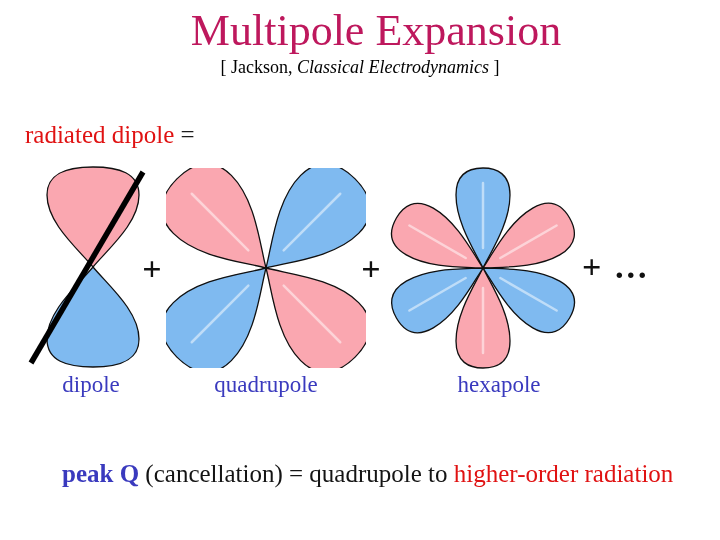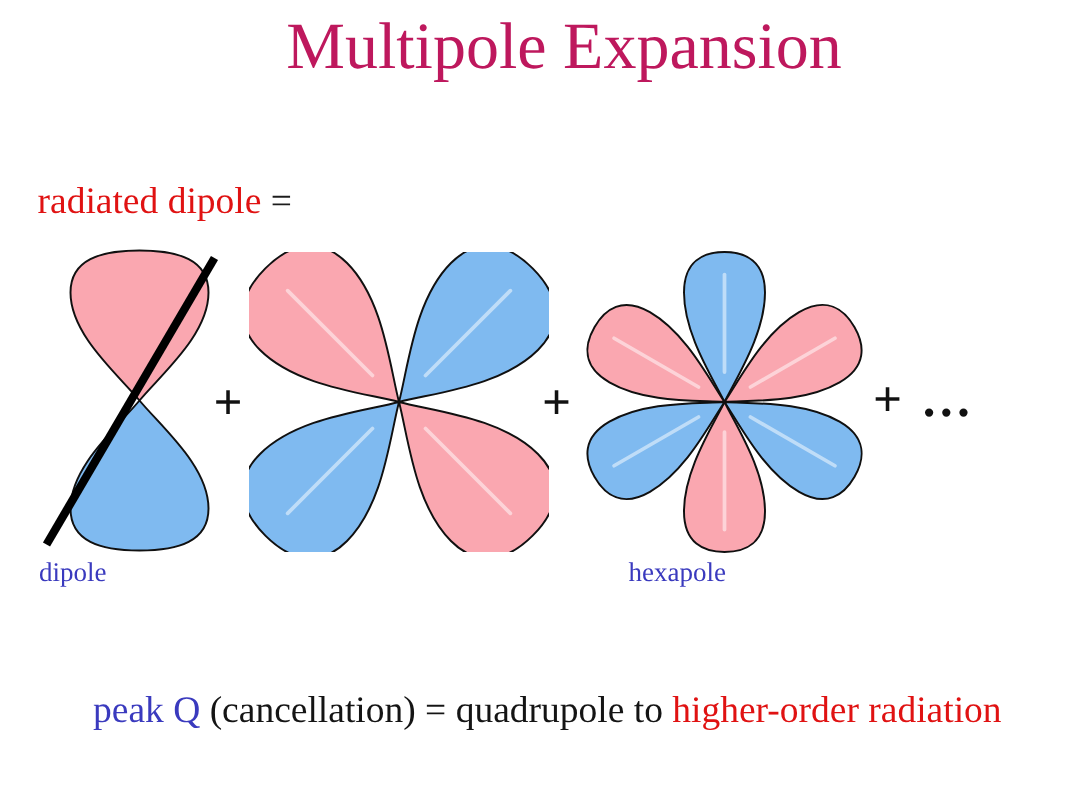--- a/index.html
+++ b/index.html
@@ -37,40 +37,41 @@
   .streak { stroke:rgba(255,255,255,0.5); stroke-width:2.5; fill:none; stroke-linecap:round; }
   .axis-line { stroke:#000; stroke-width:5.5; stroke-linecap:butt; }
   .plus {
     position:absolute; font-size:34px; font-weight:600; color:#111;
     text-align:center; line-height:38px; white-space:pre;
   }
   #plus1 { left:130px; top:250px; width:44px; }
   #plus2 { left:349px; top:250px; width:44px; }
   #plus-ellipsis { left:582px; top:248px; width:120px; text-align:left; letter-spacing:2px; }
   .diag-label {
-    position:absolute; top:371px; font-size:18px; line-height:1.2;
-    color:var(--label-blue,#3a3abe); text-align:left; white-space:nowrap;
+    position:absolute; top:371px; font-size:23px; line-height:1.2;
+    color:var(--label-blue,#3a3abe); text-align:center; white-space:nowrap;
   }
   #label-dipole     { left:26px;  width:130px; }
   #label-quadrupole { left:186px; width:160px; }
   #label-hexapole   { left:419px; width:160px; }
   .footer {
     position:absolute; left:62px; top:458px;
     font-size:25px; line-height:1.3; color:#141414; white-space:pre;
   }
-  .footer .blue { color:var(--label-blue,#3a3abe); }
+  .footer .blue { color:var(--label-blue,#3a3abe);font-weight:bold; }
   .footer .red  { color:var(--text-red,#e01212);margin-top:36px; }
 </style>
 </head>
 <body>
 
 <div class="slide">
 
   <div class="page-title">Multipole Expansion</div>
 
+  <div class="citation"><span>[ Jackson, </span><span class="book">Classical Electrodynamics</span><span> ]</span></div>
 
   <div class="eq-lhs"><span class="red">radiated dipole</span><span class="eq"> =</span></div>
 
   <svg id="dipole-svg" class="diag-svg" width="150" height="224" viewBox="-75 -112 150 224">
     <path class="petal pink" d="M0 0C-15 -18 -46 -44 -46 -72C-46 -94 -26 -100 0 -100C26 -100 46 -94 46 -72C46 -44 15 -18 0 0Z"></path>
     <path class="petal blue" transform="rotate(180)" d="M0 0C-15 -18 -46 -44 -46 -72C-46 -94 -26 -100 0 -100C26 -100 46 -94 46 -72C46 -44 15 -18 0 0Z"></path>
     <line class="axis-line" x1="50" y1="-95" x2="-62" y2="96"></line>
   </svg>
 
   <div class="plus" id="plus1">+</div>
@@ -119,17 +120,18 @@
     </g>
     <g transform="rotate(300)">
       <path class="petal pink" d="M0 0C-9 -18 -27 -46 -27 -73C-27 -94 -14 -100 0 -100C14 -100 27 -94 27 -73C27 -46 9 -18 0 0Z"></path>
       <line class="streak" x1="0" y1="-20" x2="0" y2="-85"></line>
     </g>
   </svg>
 
   <div class="plus" id="plus-ellipsis">+ …</div>
 
   <div class="diag-label" id="label-dipole">dipole</div>
+  <div class="diag-label" id="label-quadrupole">quadrupole</div>
   <div class="diag-label" id="label-hexapole">hexapole</div>
 
   <div class="footer"><span class="blue">peak Q</span><span> (cancellation) = quadrupole to </span><span class="red">higher-order radiation</span></div>
 
 </div>
 
 </body></html>

